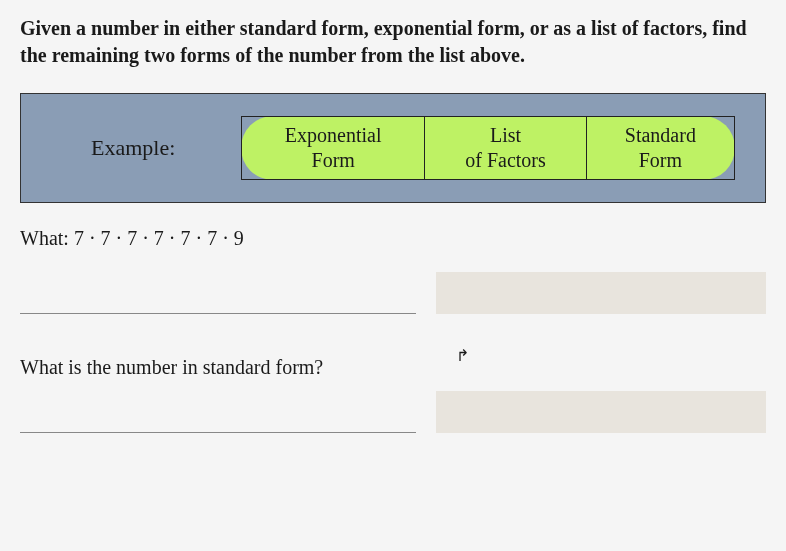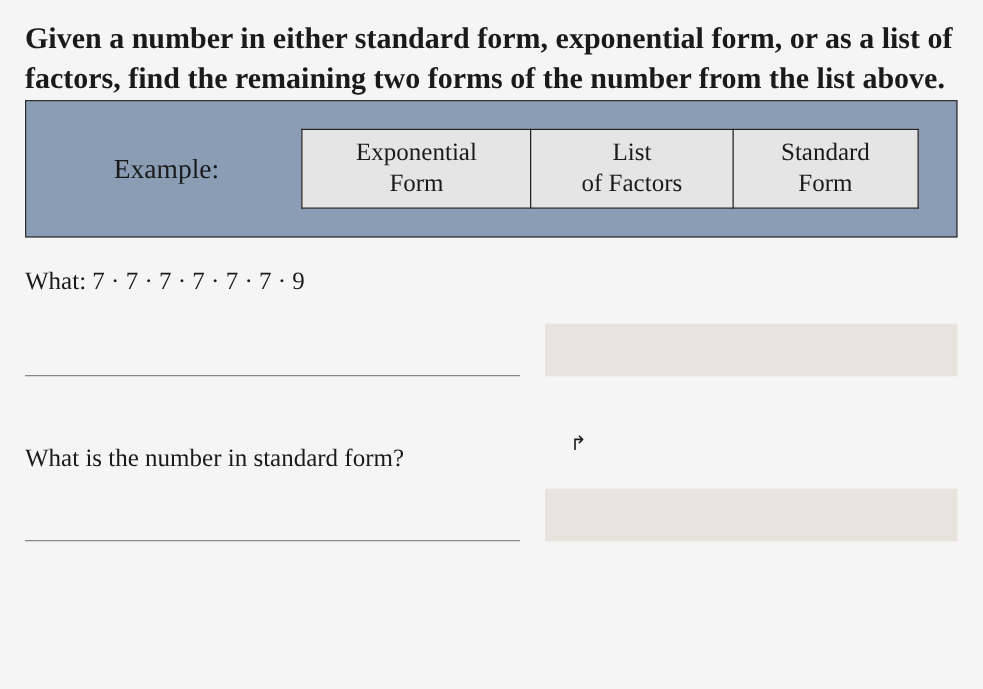--- a/index.html
+++ b/index.html
@@ -9,44 +9,45 @@
     }
     body {
       font-family: 'Times New Roman', Georgia, serif;
       background: #f5f5f5;
       width: 786px;
       height: 551px;
       padding: 15px 20px;
       color: #1a1a1a;
     }
     .instruction {
-      font-size: 24px;
+      font-size: 20px;
       font-weight: bold;
       line-height: 1.35;
-      margin-bottom: 0;
+      margin-bottom: 24px;
     }
     .example-container {
       background: #8a9db5;
       border: 1px solid #333;
       padding: 22px 30px;
       margin-bottom: 24px;
       display: flex;
       align-items: center;
     }
     .example-label {
       font-size: 22px;
       font-family: 'Times New Roman', serif;
       margin-right: 20px;
       padding-left: 40px;
       min-width: 170px;
     }
     .example-table {
       border-collapse: collapse;
-      background: #e5e5e5;
+      background: #bef264;
       flex: 1;
+      border-radius: 32px;
     }
     .example-table th,
     .example-table td {
       border: 1.5px solid #222;
       padding: 6px 18px;
       text-align: center;
       font-family: 'Times New Roman', serif;
       font-size: 20px;
     }
     .example-table th {
@@ -81,21 +82,21 @@
     .answer-input {
       width: 330px;
       height: 42px;
       background: #e8e4dd;
       border: none;
       font-size: 18px;
       padding: 6px 10px;
       font-family: inherit;
     }
     .second-question {
-      margin-top: 44px;
+      margin-top: 32px;
     }
     .rel {
       position: relative;
     }
   </style>
 </head>
 <body class="rel">
 
 <div class="instruction">Given a number in either standard form, exponential form, or as a list of factors, find the remaining two forms of the number from the list above.</div>
 

